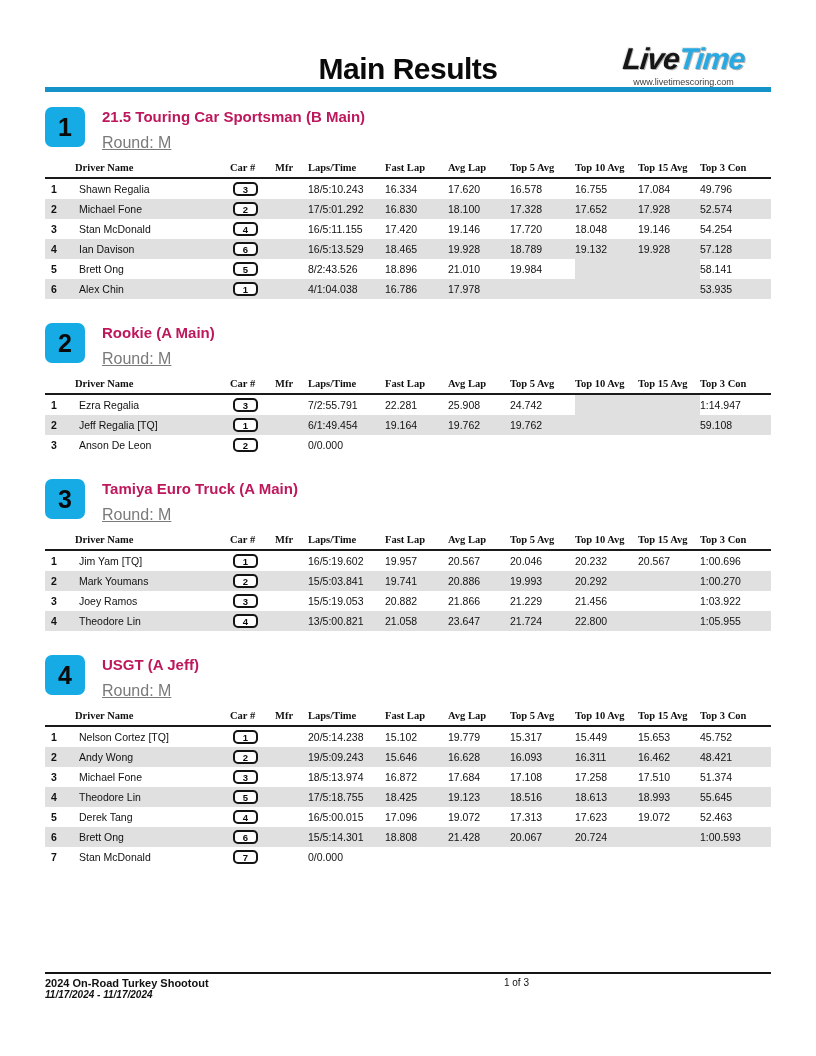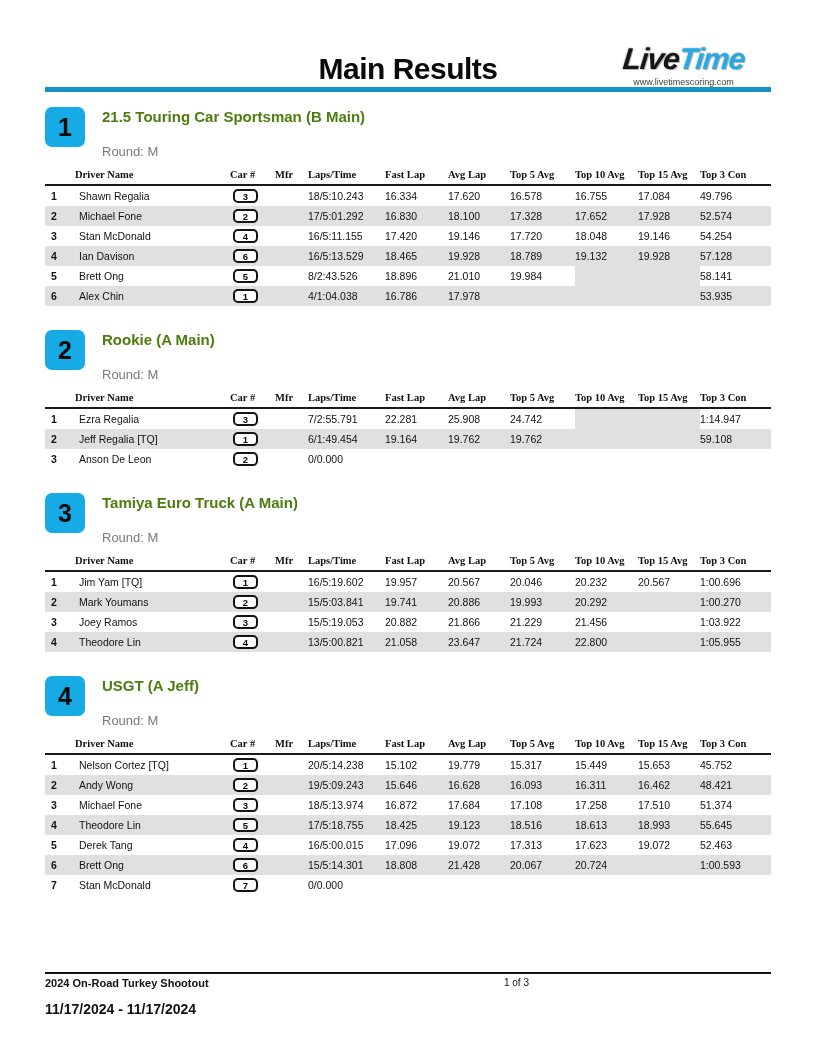--- a/index.html
+++ b/index.html
@@ -22,22 +22,22 @@
   .header-rule { height:5px; background:#1593c8; margin-top:7px; }
 
   
   .section { margin-top:15px; }
   .section + .section { margin-top:24px; }
   .section-head { display:flex; align-items:flex-start; }
   .section-badge { width:40px; height:40px; background:#16abe4; border-radius:7px;
     color:#0a0a0a; font-size:25px; font-weight:bold; text-align:center; line-height:40px;
     flex:0 0 40px; }
   .section-titles { margin-left:17px; padding-top:1px; }
-  .section-title { font-size:15px; font-weight:bold; color:#4d7c0f; }
-  .section-round { font-size:13px; color:#7a7a7a; margin-top:19px; }
+  .section-title { font-size:15px; font-weight:bold; color:#be185d; }
+  .section-round { font-size:16px; color:#7a7a7a; margin-top:9px;text-decoration:underline; }
 
   .grid-row { display:grid;
     grid-template-columns:30px 155px 45px 33px 77px 63px 62px 65px 63px 62px 71px; }
   .thead { margin-top:7px; font-size:10.5px; font-weight:bold; padding-bottom:4px;
     border-bottom:2px solid #1a1a1a;font-family:Liberation Serif, serif; }
   .thead > div { padding-top:3px; }
   .trow { height:20px; line-height:20px; font-size:10.5px; }
   .trow.alt { background:#e0e0e0; }
   .cell-pos { font-weight:bold; padding-left:6px; }
   .cell-driver { padding-left:4px; }
@@ -47,21 +47,21 @@
     font-size:9.5px; font-weight:bold; color:#0a0a0a; }
   .cell-stat.shade { background:#e0e0e0; }
 
   
   .page-footer { position:absolute; left:45px; top:972px; width:726px;
     border-top:2px solid #141414; padding-top:3px;
     display:grid; grid-template-columns:1fr 1fr 1fr; }
   .footer-left { font-size:11px; font-weight:bold; }
   .footer-center { text-align:left; }
   .footer-event { font-size:11px; font-weight:bold; }
-  .footer-dates { font-size:14px; font-weight:bold; margin-top:12px; }
+  .footer-dates { font-size:10px; font-weight:bold; margin-top:0;font-style:italic; }
   .footer-right { text-align:right; font-size:10px; font-weight:normal; }
 </style>
 </head>
 <body>
 
 <div class="page">
 
   <div class="content">
     <div class="page-header">
       <div class="page-title">Main Results</div>

